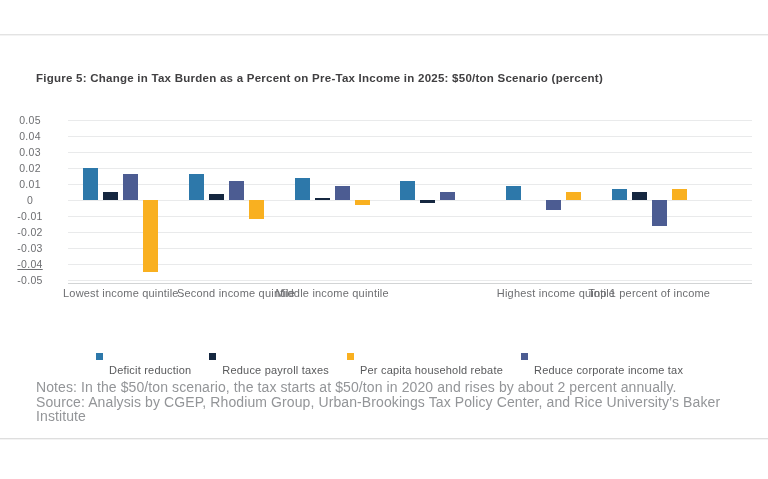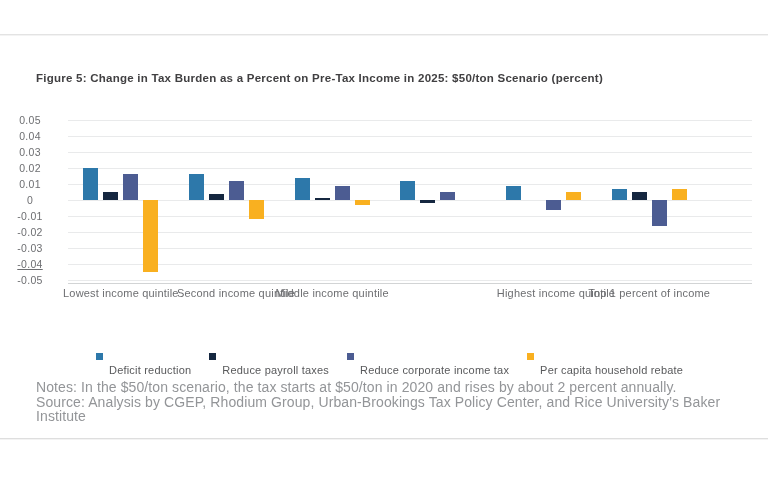--- a/index.html
+++ b/index.html
@@ -128,26 +128,26 @@
 <div class="legend">
     <div class="legend-item">
       <span class="legend-swatch" style="background: rgb(45, 120, 170);"></span>
       <span class="legend-label">Deficit reduction</span>
     </div>
     <div class="legend-item">
       <span class="legend-swatch" style="background: rgb(21, 39, 64);"></span>
       <span class="legend-label">Reduce payroll taxes</span>
     </div>
     <div class="legend-item">
+      <span class="legend-swatch" style="background: rgb(249, 176, 32);"></span>
+      <span class="legend-label">Per capita household rebate</span>
+    </div>
+    <div class="legend-item">
       <span class="legend-swatch" style="background: rgb(76, 92, 146);"></span>
       <span class="legend-label">Reduce corporate income tax</span>
-    </div>
-    <div class="legend-item">
-      <span class="legend-swatch" style="background: rgb(249, 176, 32);"></span>
-      <span class="legend-label">Per capita household rebate</span>
     </div>
   </div>
 
 <div class="notes">
   <div>Notes: In the $50/ton scenario, the tax starts at $50/ton in 2020 and rises by about 2 percent annually.</div>
   <div>Source: Analysis by CGEP, Rhodium Group, Urban-Brookings Tax Policy Center, and Rice University’s Baker Institute</div>
 </div>
 
 <div class="bottom-divider"></div>
 

